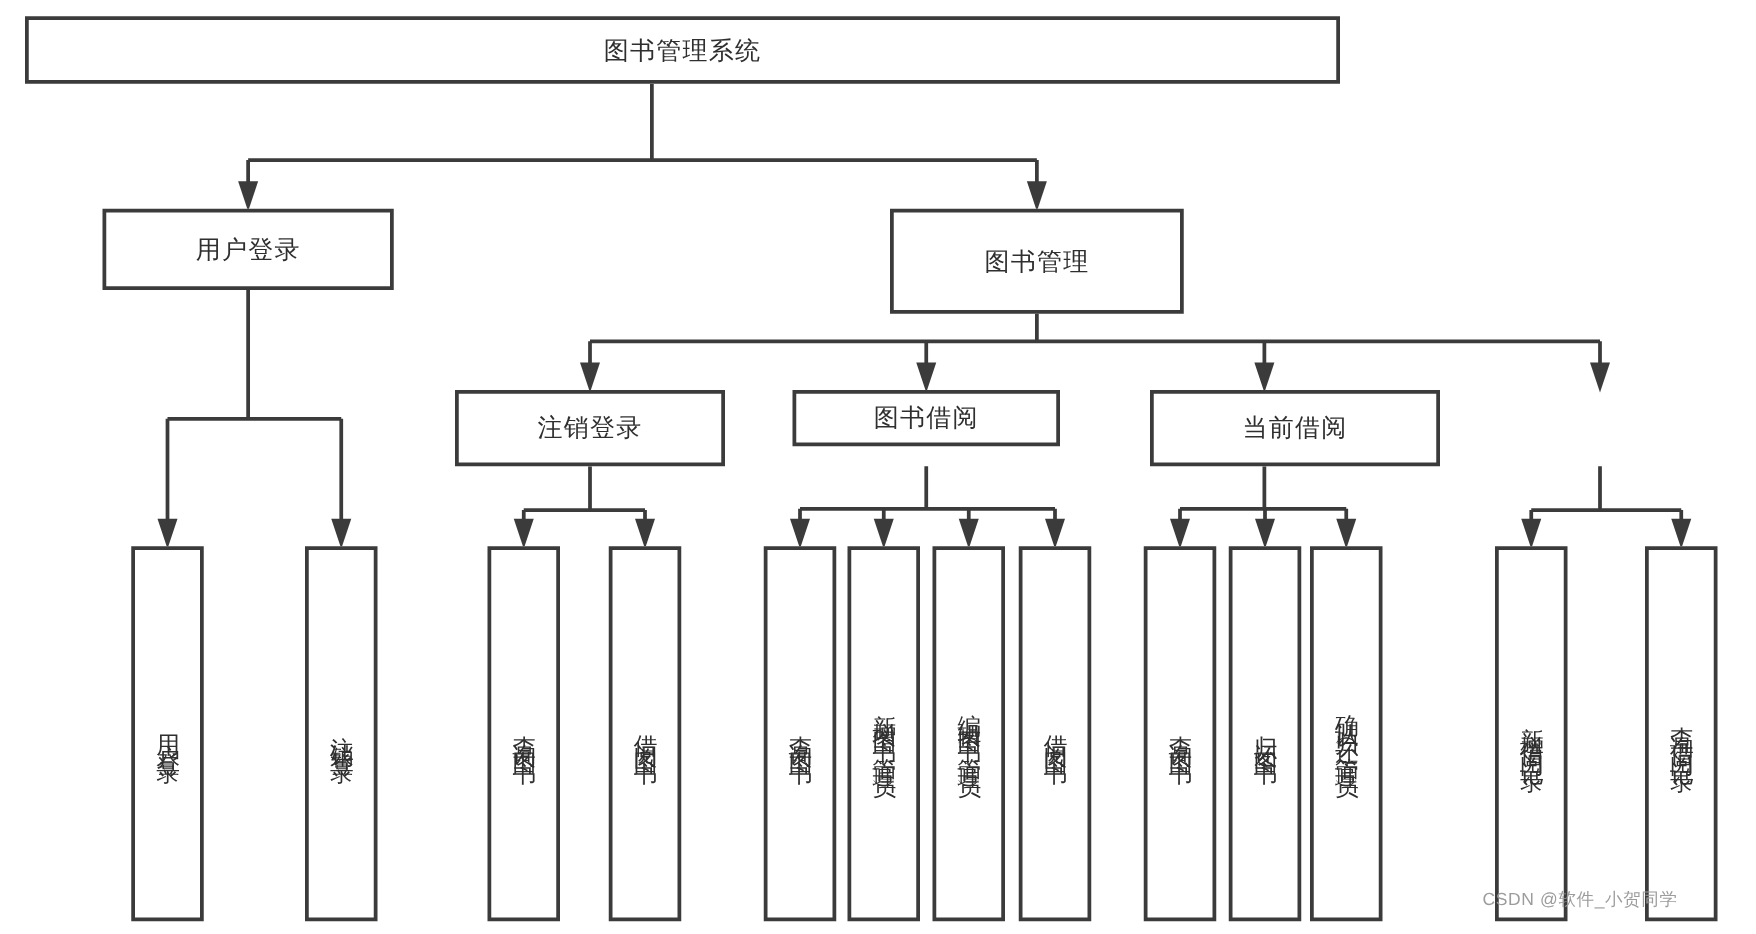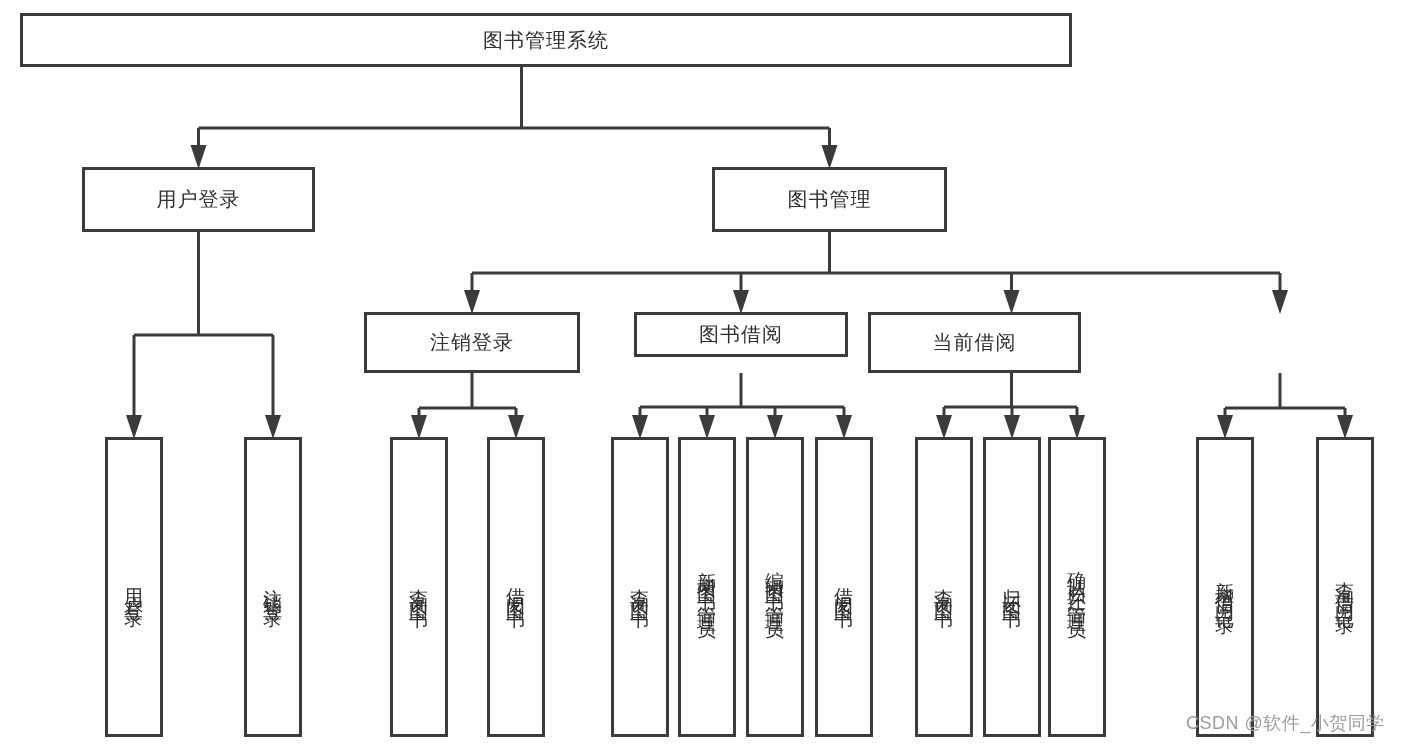--- a/index.html
+++ b/index.html
@@ -30,21 +30,21 @@
     writing-mode:vertical-rl;
     text-orientation:mixed;
     font-size:19px;color:#2f2f2f;
     letter-spacing:7px;
     line-height:1;
     z-index:2;
   }
   .watermark{
     position:absolute;
     left:1186px;top:711px;
-    font-size:18px;
+    font-size:14px;
     color:#9c9c9c;
     white-space:nowrap;
     z-index:5;
     letter-spacing:0.5px;
   }
 </style>
 </head>
 <body>
 
 <div class="stage">
@@ -100,25 +100,25 @@
       <path d="M 1225 408 H 1345" stroke="#3b3b3b" stroke-width="3" fill="none"></path>
       <path d="M 1225 408 V 429" stroke="#3b3b3b" stroke-width="3" fill="none"></path>
       <polygon points="1217,415 1233,415 1225,439" fill="#3b3b3b"></polygon>
       <path d="M 1345 408 V 429" stroke="#3b3b3b" stroke-width="3" fill="none"></path>
       <polygon points="1337,415 1353,415 1345,439" fill="#3b3b3b"></polygon>
     </svg>
 
   <div class="hbox" style="left:20px;top:13px;width:1052px;height:54px">图书管理系统</div>
 
   <div class="hbox" style="left:82px;top:167px;width:233px;height:65px">用户登录</div>
-  <div class="hbox" style="left:712px;top:167px;width:235px;height:65px">图书管理</div>
+  <div class="hbox" style="left:712px;top:167px;width:235px;height:84px">图书管理</div>
 
   <div class="hbox" style="left:364px;top:312px;width:216px;height:61px">注销登录</div>
   <div class="hbox" style="left:634px;top:312px;width:214px;height:45px">图书借阅</div>
-  <div class="hbox" style="left:868px;top:312px;width:213px;height:61px">当前借阅</div>
+  <div class="hbox" style="left:920px;top:312px;width:232px;height:61px">当前借阅</div>
 
   <div class="vbox" style="left:105px;top:437px;width:58px;height:300px">用户登录</div>
   <div class="vbox" style="left:244px;top:437px;width:58px;height:300px">注销登录</div>
 
   <div class="vbox" style="left:390px;top:437px;width:58px;height:300px">查询图书</div>
   <div class="vbox" style="left:487px;top:437px;width:58px;height:300px">借阅图书</div>
 
   <div class="vbox" style="left:611px;top:437px;width:58px;height:300px">查询图书</div>
   <div class="vbox" style="left:678px;top:437px;width:58px;height:300px">新增图书（管理员）</div>
   <div class="vbox" style="left:746px;top:437px;width:58px;height:300px">编辑图书（管理员）</div>

